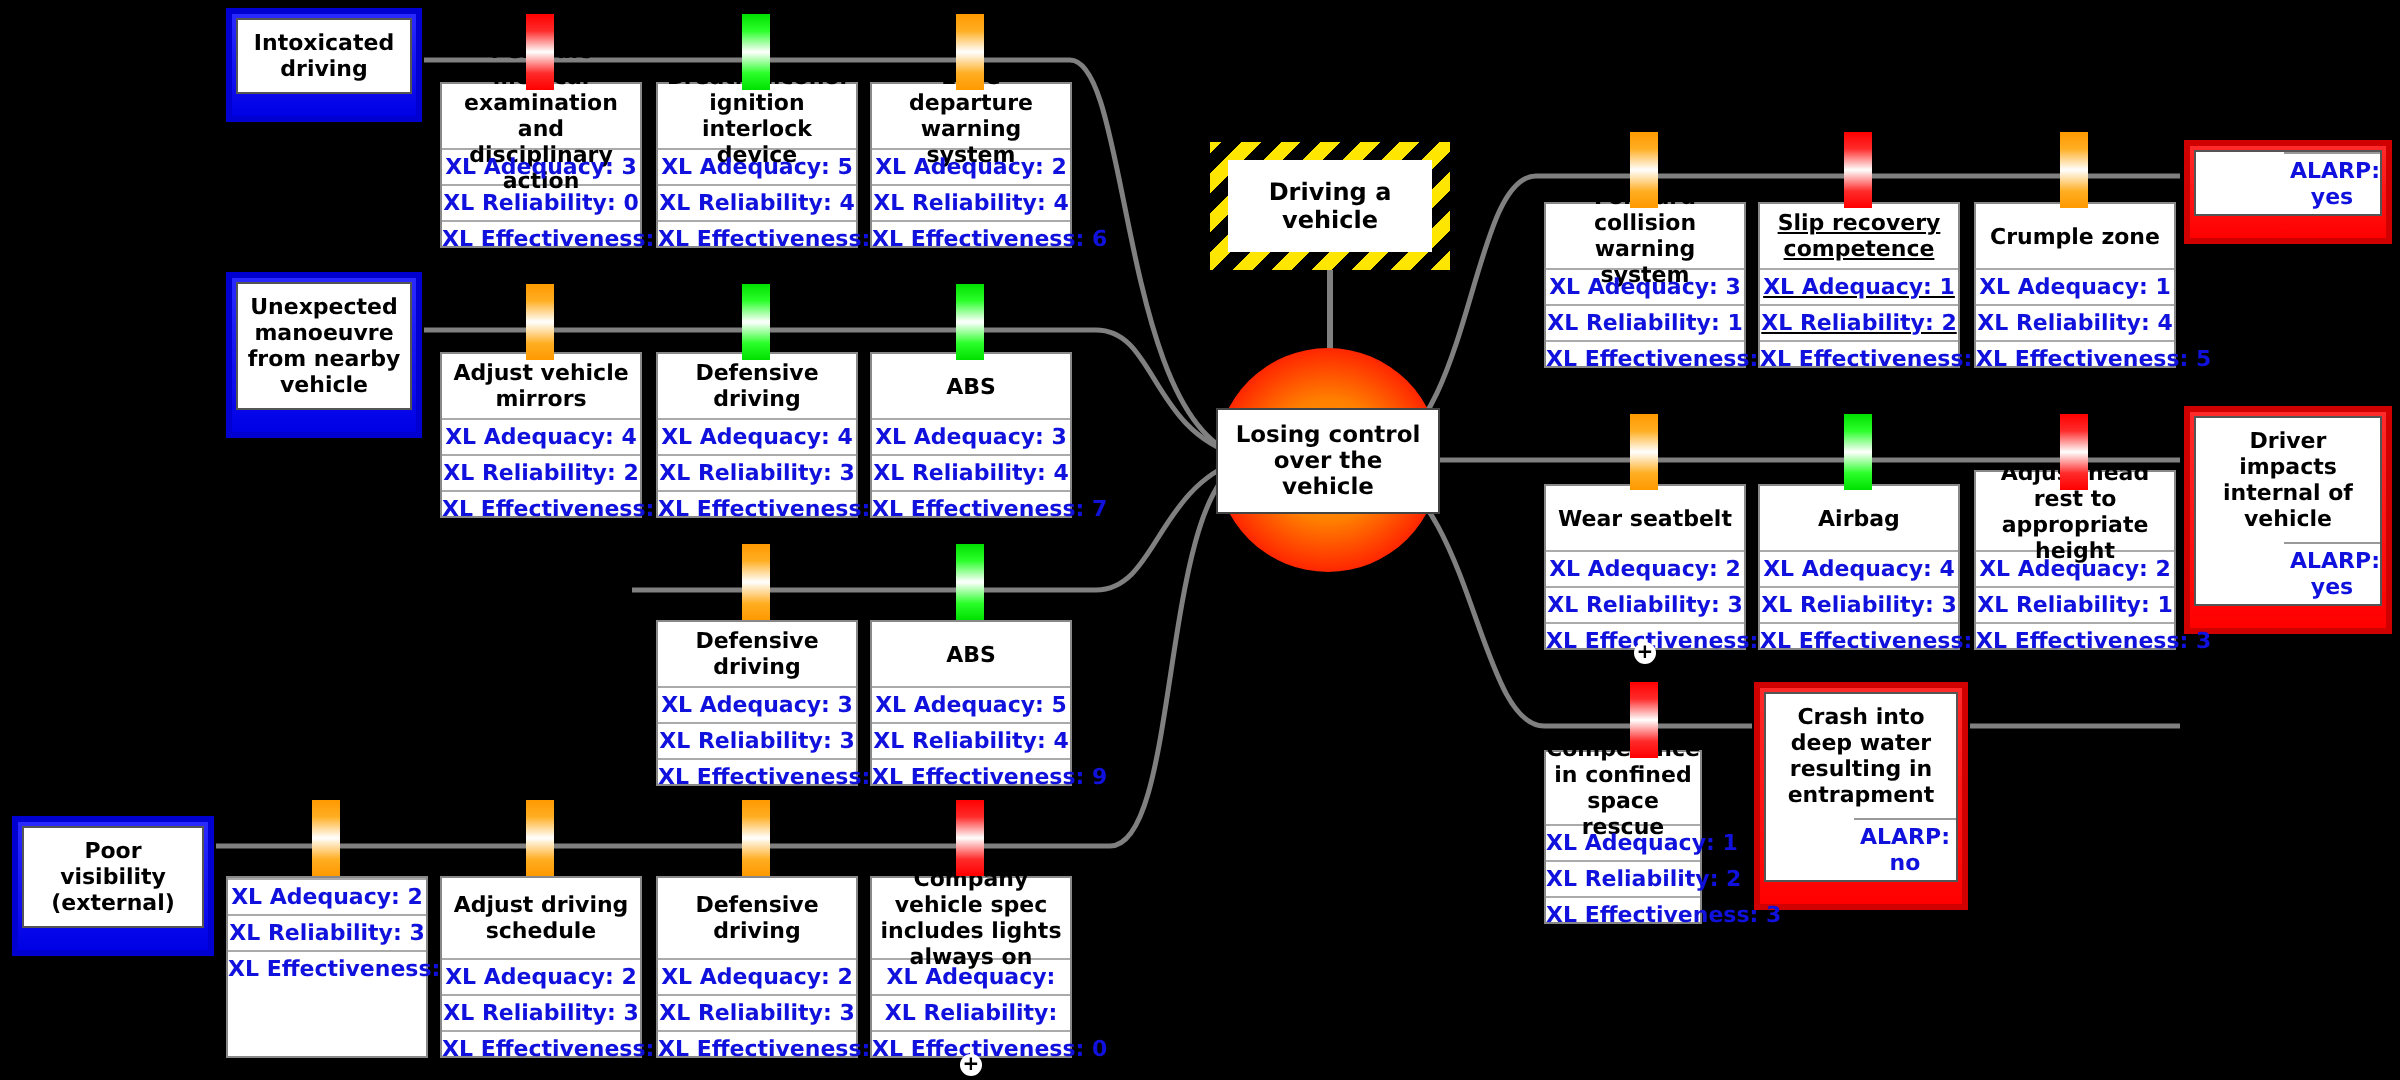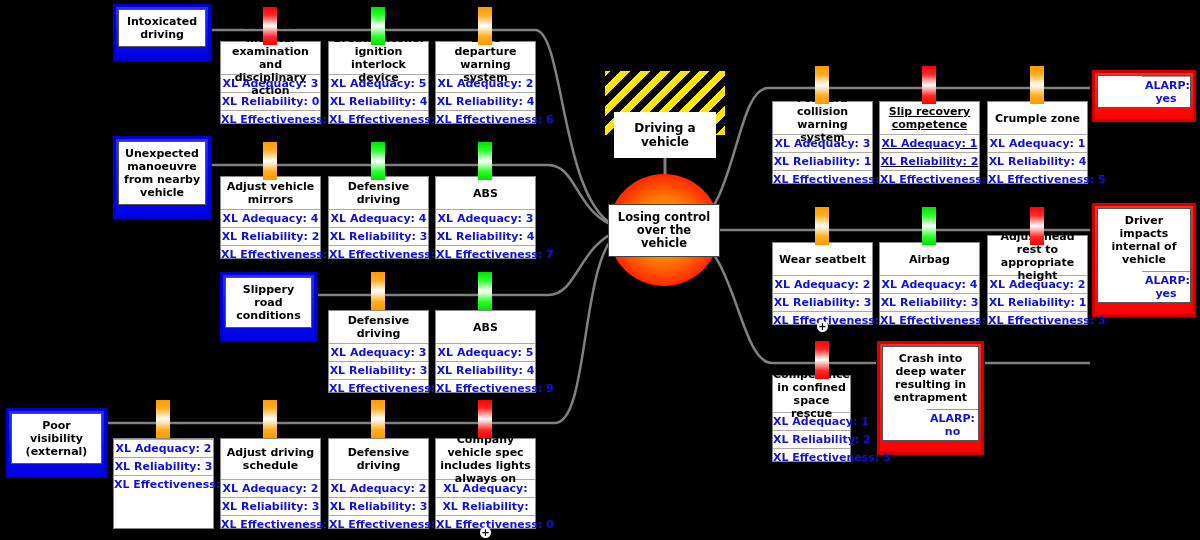--- a/index.html
+++ b/index.html
@@ -19,21 +19,21 @@
        text-align:center;padding:5px 4px;}
   .endbox .alarp{border-top:1px solid #999;color:#1111dd;font-weight:bold;
        font-size:11px;text-align:center;padding:2px 3px;margin-left:44px;}
   .endbox.cons .frame{background:linear-gradient(#ff2a2a,#ff0000);}
   .endbox .frame{background:linear-gradient(#2a2aff,#0000e6);}
 
   
   .hazard{position:absolute;box-sizing:border-box;padding:9px;
      background:repeating-linear-gradient(-45deg,#ffe600 0 7px,#000 7px 14px);}
   .hazard .inner{background:#fff;height:100%;display:flex;align-items:center;
-     justify-content:center;margin-top:32px;}
+     justify-content:center;}
   .hazard .ttl{color:#000;font-weight:bold;font-size:12px;text-align:center;}
 
   
   .topevent{position:absolute;border-radius:50%;
      background:radial-gradient(circle at 50% 50%,#ff9900 0%,#ff8000 38%,#ff2200 72%,#ff0000 100%);
      display:flex;align-items:center;justify-content:flex-end;}
   .topevent .inner{background:#fff;border:1px solid #444;padding:6px 7px;}
   .topevent .ttl{color:#000;font-weight:bold;font-size:11.5px;line-height:13px;text-align:center;}
 
   
@@ -117,27 +117,20 @@
   </div>
 
   <div class="endbox" style="left:113px;top:136px;width:98px;">
     <div class="frame">
         <div class="inner">
       <div class="ttl">Unexpected manoeuvre from nearby vehicle</div>
     </div>
       </div>
   </div>
 
-  <div class="endbox" style="left:220px;top:272px;width:97px;">
-    <div class="frame">
-        <div class="inner">
-      <div class="ttl">Slippery road conditions</div>
-    </div>
-      </div>
-  </div>
 
   <div class="endbox" style="left:6px;top:408px;width:101px;">
     <div class="frame">
         <div class="inner">
       <div class="ttl">Poor visibility (external)</div>
     </div>
       </div>
   </div>
 
   <div class="hazard" style="left:605px;top:71px;width:120px;height:64px;">

